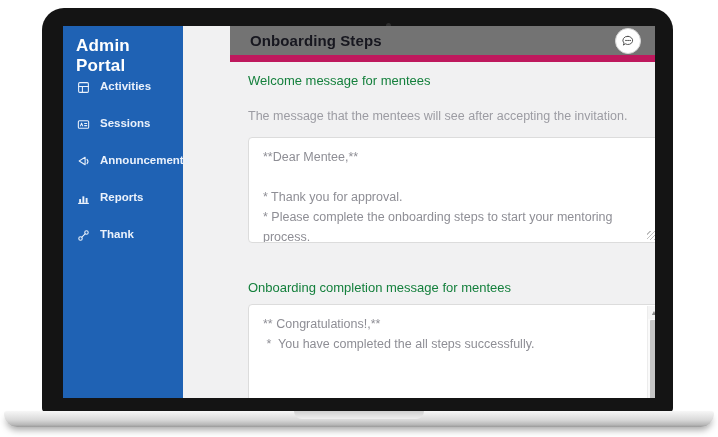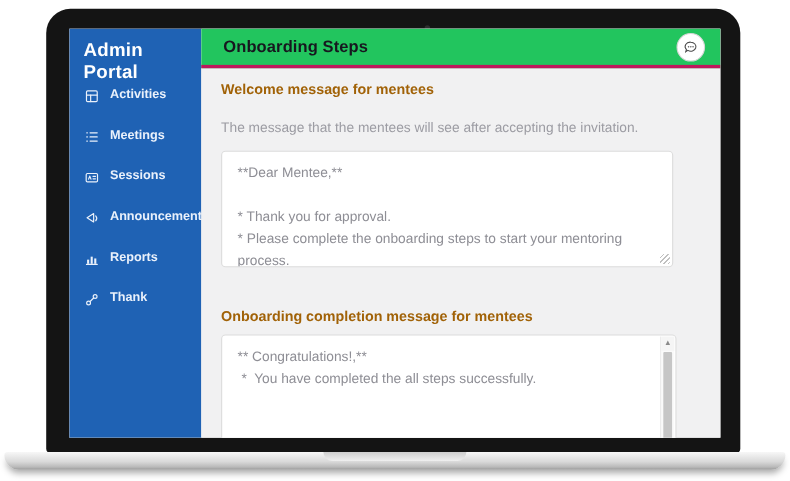--- a/index.html
+++ b/index.html
@@ -13,42 +13,42 @@
             background:#2e2e2e; }
   .base { position:absolute; left:4px; top:411px; width:710px; height:16px;
           background:linear-gradient(#f7f7f7, #d9d9d9 55%, #b9b9b9 85%, #9a9a9a);
           border-radius:3px 3px 14px 14px; box-shadow:0 5px 7px -2px rgba(0,0,0,.35); }
   .base-notch { position:absolute; left:50%; top:0; transform:translateX(-50%);
                 width:130px; height:8px; background:linear-gradient(#cfcfcf,#efefef);
                 border-radius:0 0 9px 9px; }
 
   
   .screen { position:absolute; left:63px; top:26px; width:592px; height:372px;
-            background:#f1f1f2; display:flex; overflow:hidden; }
+            background:#f1f1f2; display:flex; overflow:hidden;gap:47px; }
 
   
   .sidebar { width:120px; flex:0 0 120px; background:#1f62b4; color:#fff; padding:10px 0 0 13px; }
   .brand { font-size:17px; font-weight:800; line-height:20px; letter-spacing:.2px; width:90px; }
   .nav { margin-top:4px; }
   .nav-item { display:flex; height:37px; cursor:pointer; color:#eaf1fb; }
   .nav-item .nicon { width:14px; height:14px; flex:0 0 14px; display:flex; align-items:center; justify-content:center; }
   .nav-item .nicon svg { width:13px; height:13px; stroke:#eaf1fb; fill:none; stroke-width:2; stroke-linecap:round; stroke-linejoin:round; }
   .nav-item .nlabel { margin-left:10px; font-size:11.5px; font-weight:600; white-space:nowrap; }
 
   
   .main { flex:1; display:flex; flex-direction:column; background:#f1f1f2; min-width:0; }
-  .main-header { height:36px; flex:0 0 36px; background:#22c55e; border-bottom:3px solid #be185d;
+  .main-header { height:36px; flex:0 0 36px; background:#737373; border-bottom:7px solid #be185d;
                  display:flex; align-items:center; justify-content:space-between; padding:0 14px 0 20px; }
   .page-title { font-size:15px; font-weight:700; color:#17171f; letter-spacing:.1px; }
   .chat-btn { width:26px; height:26px; border-radius:50%; border:1px solid #d6d6d6; background:#fff;
               display:flex; align-items:center; justify-content:center; cursor:pointer; }
   .chat-btn svg { width:14px; height:14px; stroke:#4a4a4a; fill:none; stroke-width:1.6; stroke-linecap:round; }
 
   .main-body { padding:10px 0 0 18px; position:relative; }
-  .section-heading { font-size:13px; font-weight:700; color:#a16207; line-height:17px; }
+  .section-heading { font-size:13px; font-weight:400; color:#15803d; line-height:17px; }
   .section-desc { font-size:12.5px; color:#9c9ca3; line-height:19px; margin-top:18px; max-width:392px; }
 
   .ta-shell { position:relative; background:#ffffff; border:1px solid #dcdcdc; border-radius:4px; overflow:hidden; }
   .ta-shell textarea { width:100%; height:100%; border:none; outline:none; resize:none; background:transparent;
                        font-family:"Liberation Sans", sans-serif; font-size:12.5px; line-height:20px;
                        color:#8e8e95; padding:9px 14px; overflow:hidden; }
   .shell-1 { width:411px; height:106px; margin-top:11px; margin-bottom:36px; }
   .shell-2 { width:414px; height:120px; margin-top:8px; }
   .resize-grip { position:absolute; right:2px; bottom:2px; width:9px; height:9px;
                  background:repeating-linear-gradient(135deg, transparent 0 2px, #c0c0c0 2px 3px); pointer-events:none; }
@@ -78,33 +78,20 @@
           <span class="nicon">
             <svg viewBox="0 0 24 24">
                 <rect x="3" y="3" width="18" height="18" rx="2"></rect>
                 <line x1="3" y1="10" x2="21" y2="10"></line>
                 <line x1="10" y1="10" x2="10" y2="21"></line>
               </svg>
           </span>
           <span class="nlabel">Activities</span>
         </div>
 
-        <div class="nav-item">
-          <span class="nicon">
-            <svg viewBox="0 0 24 24">
-                <line x1="9" y1="5" x2="21" y2="5"></line>
-                <line x1="9" y1="12" x2="21" y2="12"></line>
-                <line x1="9" y1="19" x2="21" y2="19"></line>
-                <line x1="3.5" y1="5" x2="4.5" y2="5"></line>
-                <line x1="3.5" y1="12" x2="4.5" y2="12"></line>
-                <line x1="3.5" y1="19" x2="4.5" y2="19"></line>
-              </svg>
-          </span>
-          <span class="nlabel">Meetings</span>
-        </div>
 
 
         <div class="nav-item">
           <span class="nicon">
             <svg viewBox="0 0 24 24">
                 <rect x="2.5" y="5" width="19" height="14" rx="2"></rect>
                 <path d="M6.5 14.5 L8.5 9.5 L10.5 14.5"></path>
                 <line x1="14" y1="10" x2="18" y2="10"></line>
                 <line x1="14" y1="14" x2="18" y2="14"></line>
               </svg>

